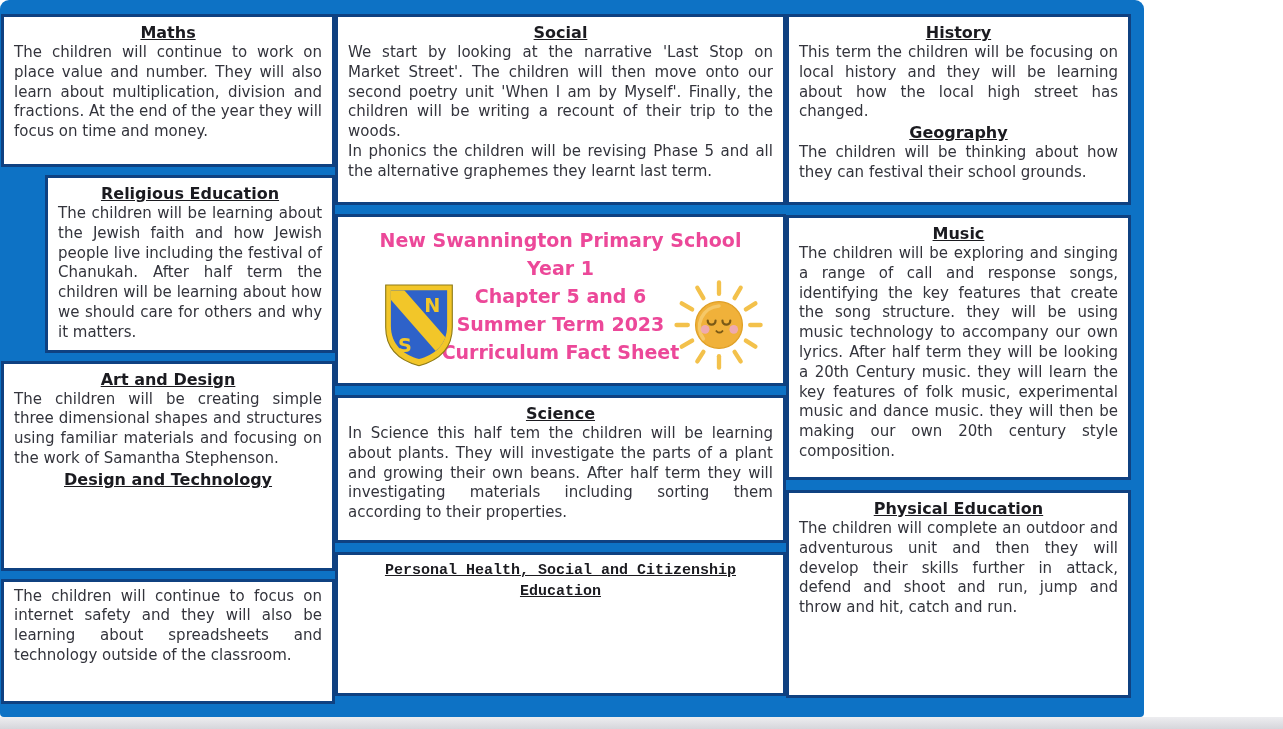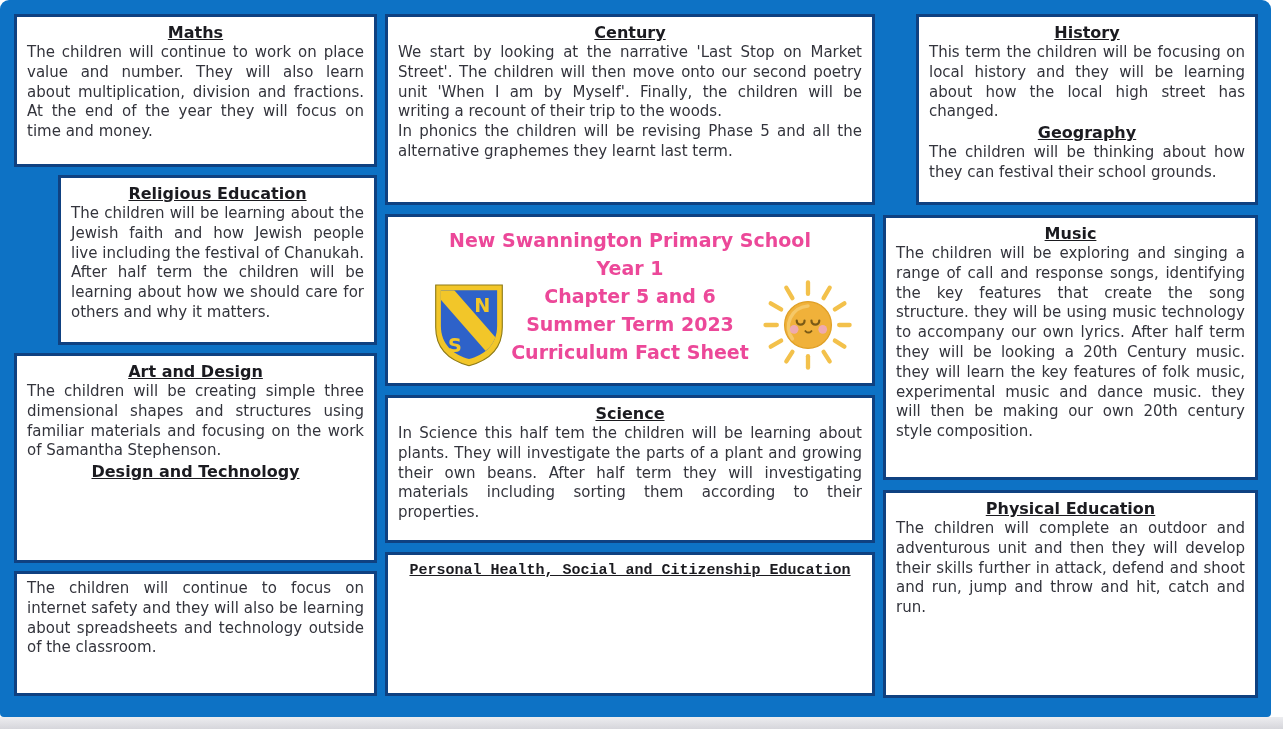--- a/index.html
+++ b/index.html
@@ -1,23 +1,23 @@
 <!DOCTYPE html>
 <html><head>
 <meta charset="utf-8">
 <style>
   * { margin: 0; padding: 0; box-sizing: border-box; }
   html, body { width: 1283px; height: 729px; background: #ffffff; overflow: hidden; }
   body { font-family: "DejaVu Sans", "Liberation Sans", sans-serif; color: #33343c; }
 
   .sheet {
-    width: 1271px; height: 717px;
+    width: 1144px; height: 717px;
     background: #0d72c5;
     border-radius: 9px 9px 4px 4px;
-    padding: 14px 13px 0 14px;
+    padding: 14px 13px 0 1px;
     display: flex; justify-content: space-between;
     overflow: hidden;
   }
   .bottom-strip {
     width: 1283px; height: 12px;
     background: linear-gradient(#ededf0, #d6d6db);
   }
 
   .col { display: flex; flex-direction: column; }
   .col-left  { width: 363px; gap: 8px; }
@@ -48,21 +48,21 @@
 
   
   .h-maths   { min-height: 153px; }
   .h-re      { min-height: 170px; margin-left: 44px; }
   .h-art     { min-height: 210px; }
   .h-comp    { min-height: 125px; }
   .h-eng     { min-height: 191px; }
   .h-title   { height: 172px; }
   .h-sci     { min-height: 148px; }
   .h-phsce   { min-height: 144px; font-family: Liberation Mono, monospace; }
-  .h-hist    { min-height: 191px; margin-left: 33px; }
+  .h-hist    { min-height: 191px; }
   .h-music   { min-height: 265px; }
   .h-pe      { min-height: 208px; }
 
   .title-card { position: relative; padding-top: 9px; }
   .title-lines { text-align: center; font-weight: bold; font-size: 19px; line-height: 28px; color: #ec4899; }
   .crest { position: absolute; left: 44px; bottom: 10px; width: 74px; height: 96px; }
   .sun   { position: absolute; right: 12px; top: 56px; width: 104px; height: 104px; }
 </style>
 </head>
 <body>
@@ -83,21 +83,21 @@
       <div class="card-body">The children will be creating simple three dimensional shapes and structures using familiar materials and focusing on the work of Samantha Stephenson.</div>
       <div class="card-heading">Design and Technology</div>
     </div>
     <div class="card h-comp">
       <div class="card-body">The children will continue to focus on internet safety and they will also be learning about spreadsheets and technology outside of the classroom.</div>
     </div>
   </div>
 
   <div class="col col-mid">
     <div class="card h-eng">
-      <div class="card-heading">Century</div>
+      <div class="card-heading">Social</div>
       <div class="card-body">We start by looking at the narrative 'Last Stop on Market Street'. The children will then move onto our second poetry unit 'When I am by Myself'. Finally, the children will be writing a recount of their trip to the woods.
 In phonics the children will be revising Phase 5 and all the alternative graphemes they learnt last term.</div>
     </div>
 
     <div class="card h-title title-card">
       <div class="title-lines">
         <div>New Swannington Primary School</div>
         <div>Year 1</div>
         <div>Chapter 5 and 6</div>
         <div>Summer Term 2023</div>

